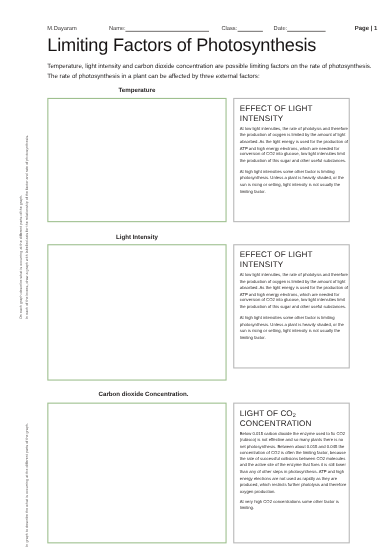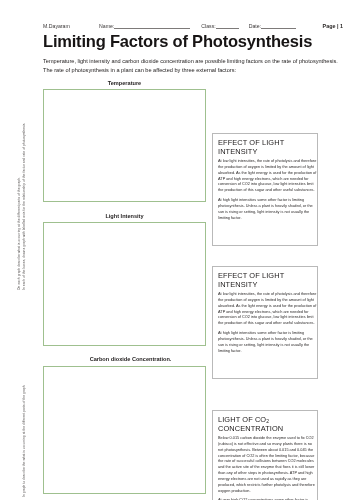--- a/index.html
+++ b/index.html
@@ -78,21 +78,21 @@
     font-size: 5.4px;
     color: #2b2827;
   }
 
   
   .title {
     position: absolute;
     left: 43px;
     top: 32px;
     font-size: 16.5px;
-    font-weight: bold;
+    font-weight: normal;
     letter-spacing: -0.2px;
     color: #171414;
     text-align: center;
   }
   .intro {
     position: absolute;
     left: 43px;
     width: 300px;
     top: 57px;
     font-size: 5.6px;
@@ -115,21 +115,20 @@
     background: #ffffff;
     box-sizing: border-box;
   }
   .info-box {
     position: absolute;
     border: 0.8px solid #b9b9b9;
     background: #ffffff;
     box-sizing: border-box;
     padding: 4px 0 3px 5px;
     overflow: hidden;
-    margin-top: 44px;
   }
   .info-box .info-title {
     font-size: 7.4px;
     line-height: 1.22;
     color: #1d1a1a;
     margin: 0 0 3px 0;
     font-weight: normal;
     letter-spacing: 0.1px;
   }
   .info-box .info-title sub {

